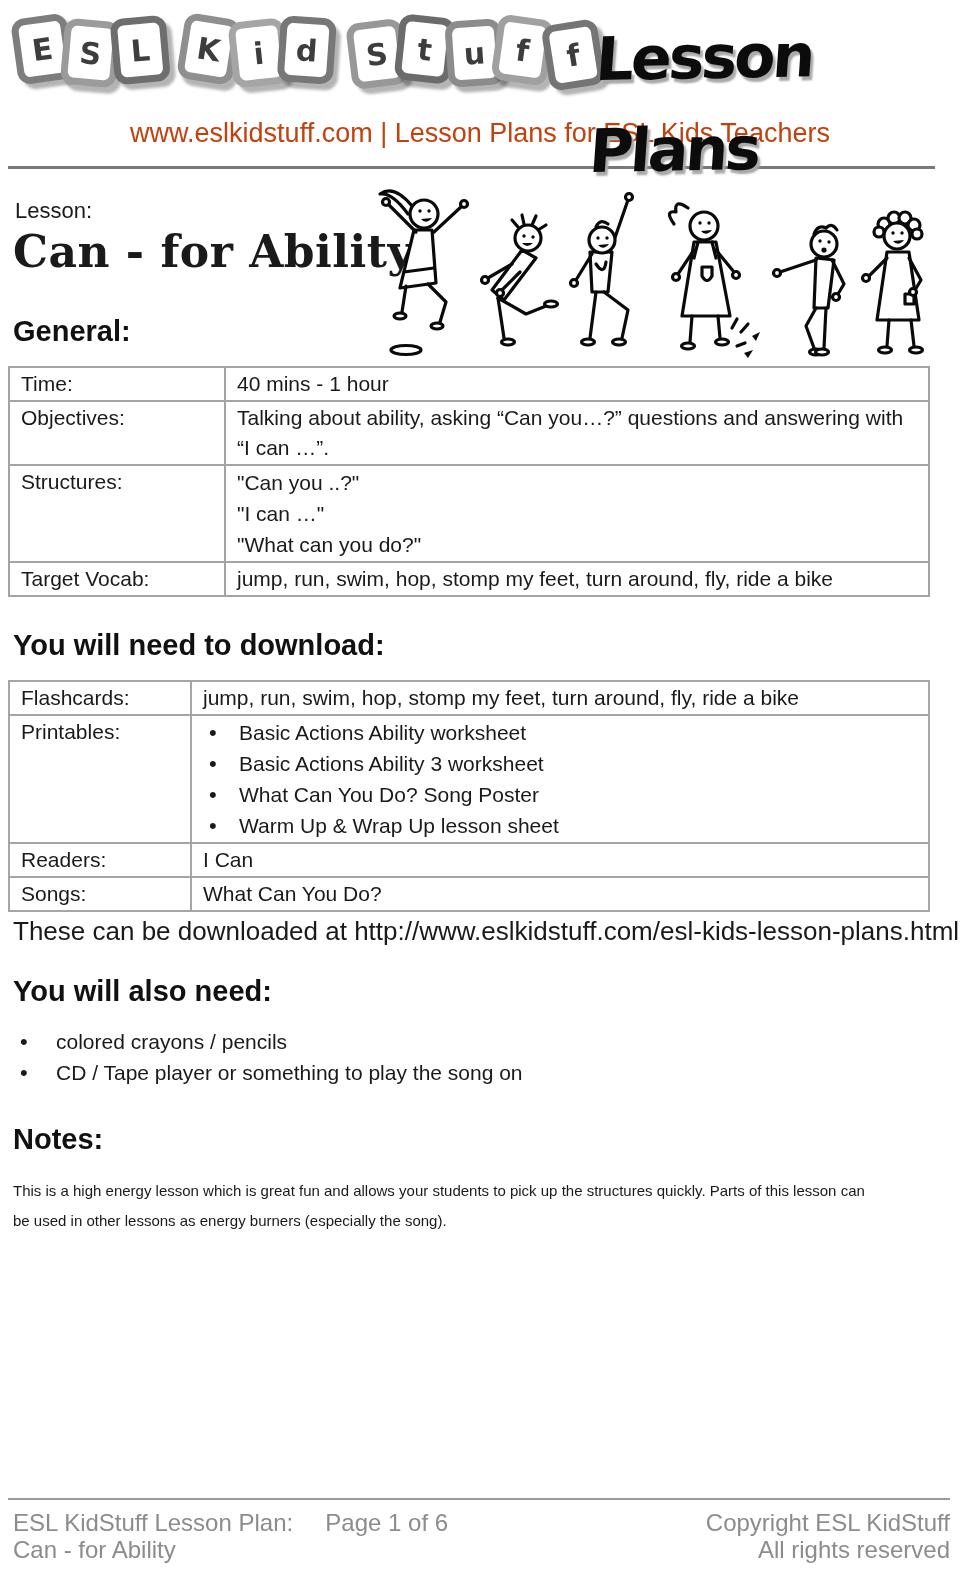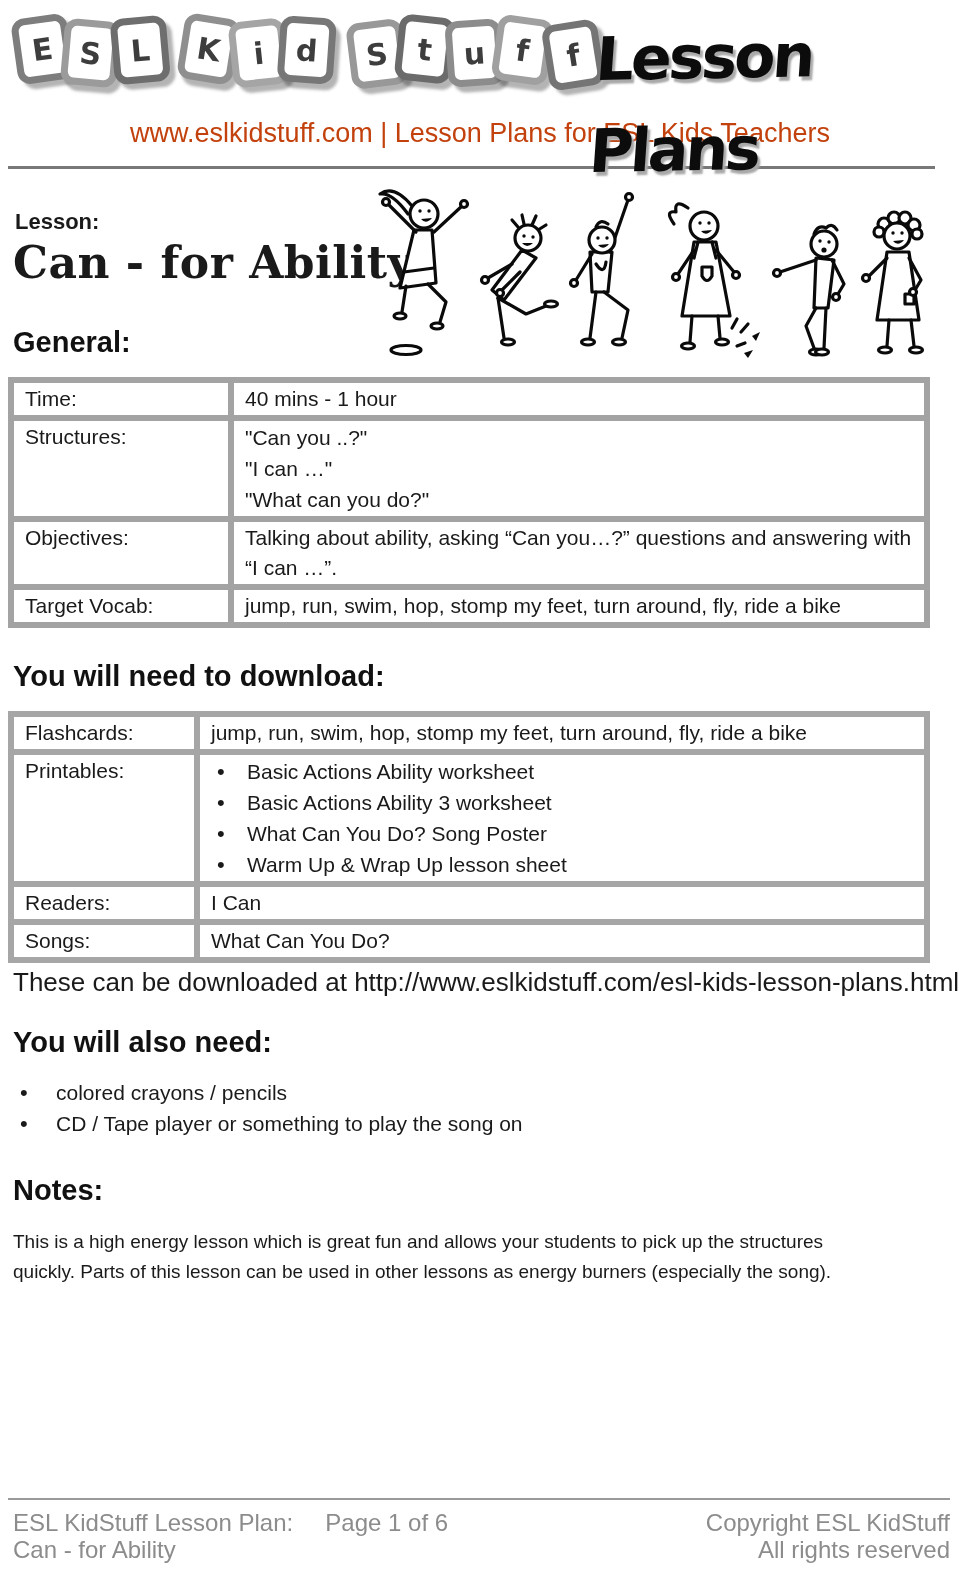--- a/index.html
+++ b/index.html
@@ -25,49 +25,49 @@
   .t9{transform:rotate(-4deg) translateY(6px);border-color:#8c8c8c;}
   .t10{transform:rotate(8deg) translateY(3px);border-color:#a0a0a0;}
   .t11{transform:rotate(-9deg) translateY(8px);border-color:#757575;}
   .logo-text{margin-left:auto;margin-right:6px;font-family:"DejaVu Sans",sans-serif;
              font-size:60px;font-weight:bold;letter-spacing:-3px;color:#0c0c0c;
              transform:skewX(-5deg) rotate(-1deg);text-shadow:3px 4px 2px #a9a9a9;line-height:92px;}
   .subtitle{text-align:center;color:#c2410c;font-size:27px;margin-top:12px;}
   .top-rule{border:none;border-top:3px solid #787878;margin:17px 25px 0 8px;}
 
   
-  .lesson-label{margin:40px 0 0 15px;font-size:22px;font-weight:bold;}
+  .lesson-label{margin:29px 0 0 15px;font-size:22px;}
   .lesson-title{margin:2px 0 0 13px;font-family:"DejaVu Serif","Liberation Serif",serif;
                 font-weight:bold;font-size:44px;letter-spacing:0.5px;}
   .kids{position:absolute;left:362px;top:180px;width:578px;height:185px;}
 
   
   .section-heading{font-size:29px;font-weight:bold;margin:0 0 0 13px;color:#111;}
   .h-general{margin-top:38px;}
   .h-download{margin-top:32px;}
   .h-also{margin-top:30px;}
   .h-notes{margin-top:35px;}
 
   table{border-collapse:collapse;margin:18px 0 0 8px;width:922px;font-size:21px;}
-  td{border:6px solid #a3a3a3;padding:1px 11px;vertical-align:top;line-height:30px;}
+  td{border:2px solid #a3a3a3;padding:1px 11px;vertical-align:top;line-height:30px;}
   .tbl-download td{border-color:#a6a6a6;}
   .col-label1{width:192px;}
   .col-label2{width:158px;}
   .structures-line{line-height:31px;}
   .bullet-row{display:flex;line-height:31px;}
   .bullet-row .dot{width:30px;padding-left:6px;}
   .dot::before{content:"\2022";font-size:22px;}
 
   .download-note{margin:5px 0 0 13px;font-size:26px;line-height:28px;}
 
   .need-list{margin:18px 0 0 0;padding:0;list-style:none;}
   .need-list .bullet-row{margin-left:20px;line-height:31px;font-size:21px;}
   .need-list .dot{width:36px;padding-left:0;}
 
-  .notes-body{margin:20px 20px 0 13px;width:872px;font-size:19px;line-height:30px;}
+  .notes-body{margin:20px 20px 0 13px;width:872px;font-size:15px;line-height:30px;}
 
   
   .footer{position:absolute;left:8px;right:10px;bottom:0;height:68px;
           border-top:2px solid #9a9a9a;display:flex;padding-top:9px;
           font-size:24px;color:#8c8c8c;line-height:27px;}
   .footer-left{flex:1;padding-left:5px;}
   .footer-center{flex:1;}
   .footer-right{flex:1;text-align:right;}
 </style>
 </head>
@@ -247,30 +247,30 @@
   </svg>
 
   <div class="section-heading h-general">General:</div>
   <table class="tbl-general">
     <tbody>
         <tr>
       <td class="col-label1">Time:</td>
       <td>40 mins - 1 hour</td>
     </tr>
     <tr>
+      <td class="col-label1">Objectives:</td>
+      <td>Talking about ability, asking “Can you…?” questions and answering with “I can …”.</td>
+    </tr>
+    <tr>
       <td class="col-label1">Structures:</td>
       <td>
         <div class="structures-line">"Can you ..?"</div>
         <div class="structures-line">"I can …"</div>
         <div class="structures-line">"What can you do?"</div>
       </td>
-    </tr>
-    <tr>
-      <td class="col-label1">Objectives:</td>
-      <td>Talking about ability, asking “Can you…?” questions and answering with “I can …”.</td>
     </tr>
     <tr>
       <td class="col-label1">Target Vocab:</td>
       <td>jump, run, swim, hop, stomp my feet, turn around, fly, ride a bike</td>
     </tr>
   </tbody>
     </table>
 
   <div class="section-heading h-download">You will need to download:</div>
   <table class="tbl-download">

